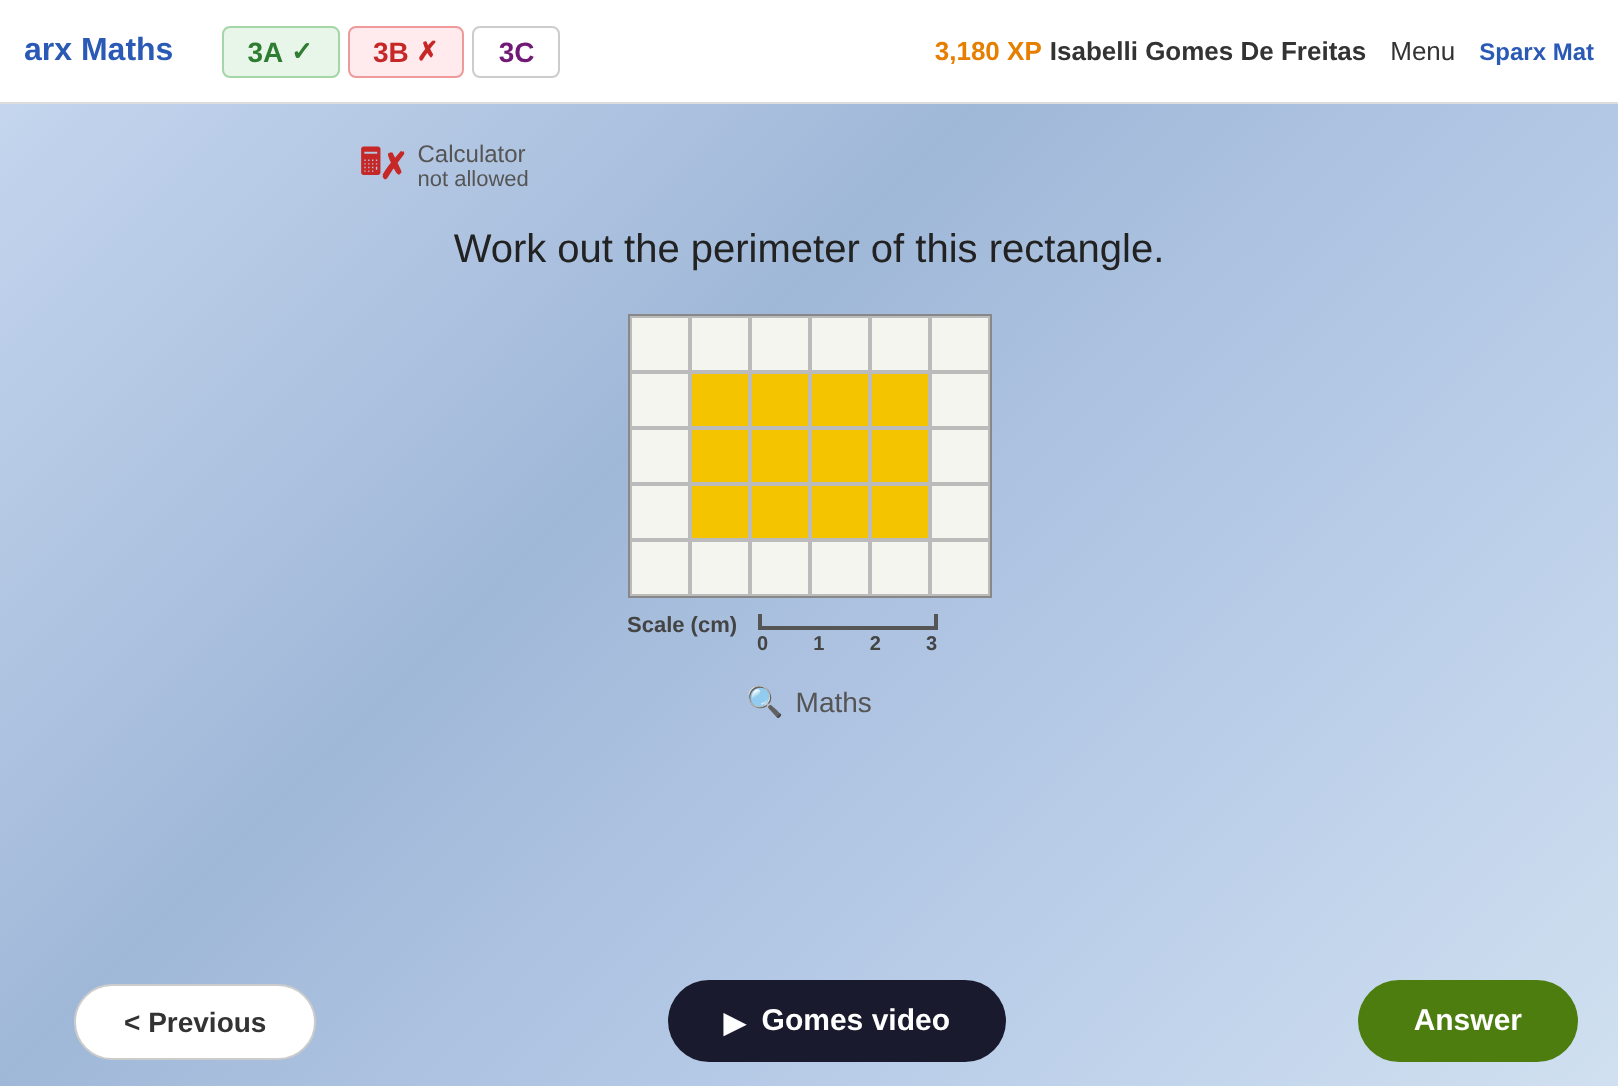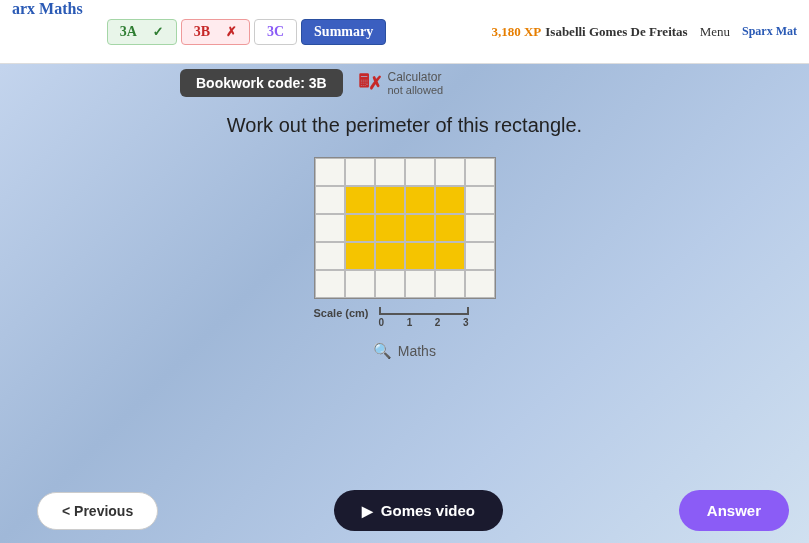--- a/index.html
+++ b/index.html
@@ -9,62 +9,62 @@
       background: linear-gradient(135deg, #c8d8f0 0%, #a0b8d8 40%, #b8cce8 70%, #d0e0f0 100%);
       font-family: Arial, sans-serif;
       overflow: hidden;
       position: relative;
     }
 
     
     .top-bar {
       position: absolute;
       top: 0; left: 0; right: 0;
-      height: 64px;
+      height: 52px;
       background: #fff;
       display: flex;
+      align-items: center;
       padding: 0 12px;
       border-bottom: 1px solid #ddd;
       z-index: 10;
-      font-family: Liberation Serif, serif;
     }
     .logo {
       font-size: 16px;
       font-weight: bold;
       color: #2a5ab5;
       margin-right: 24px;
     }
     .tab-group {
       display: flex;
       align-items: center;
       gap: 4px;
     }
     .tab {
       display: flex;
       align-items: center;
-      gap: 16px;
+      gap: 4px;
       padding: 4px 12px;
       border-radius: 4px;
       font-size: 14px;
       font-weight: bold;
       cursor: pointer;
     }
     .tab-3a {
       background: #e8f5e9;
       color: #2e7d32;
       border: 1px solid #a5d6a7;
     }
     .tab-3b {
       background: #ffebee;
       color: #c62828;
       border: 1px solid #ef9a9a;
     }
     .tab-3c {
       background: transparent;
-      color: #8b5cf6;
+      color: #701a75;
       border: 1px solid #ccc;
     }
     .tab-summary {
       background: #3b5fc0;
       color: #fff;
       border: 1px solid #2a4fa0;
     }
     .tab-icon-check { color: #2e7d32; font-size: 13px; }
     .tab-icon-x { color: #c62828; font-size: 13px; }
 
@@ -221,21 +221,21 @@
       padding: 12px 28px;
       font-size: 15px;
       font-weight: bold;
       color: #fff;
       cursor: pointer;
       display: flex;
       align-items: center;
       gap: 8px;
     }
     .answer-btn {
-      background: #8b5cf6;
+      background: #4d7c0f;
       border: none;
       border-radius: 24px;
       padding: 12px 28px;
       font-size: 15px;
       font-weight: bold;
       color: #fff;
       cursor: pointer;
     }
     .video-icon { font-size: 14px; }
   </style>
@@ -254,39 +254,35 @@
 
     <div class="tab tab-3b">
       <span>3B</span>
       <span class="tab-icon-x">✗</span>
     </div>
 
     <div class="tab tab-3c">
       <span>3C</span>
     </div>
 
-    <div class="tab tab-summary">
-      <span>Summary</span>
-    </div>
   </div>
 
   <div class="top-right">
     <div class="xp-info">
       <span>3,180 XP</span>
     </div>
     <div class="user-name">Isabelli Gomes De Freitas</div>
     <div class="menu-btn">Menu</div>
     <div class="sparx-badge">Sparx Mat</div>
   </div>
 </div>
 
 <div class="main-content">
 
   <div class="bookwork-row">
-    <div class="bookwork-badge">Bookwork code: 3B</div>
     <div class="calculator-info">
       <span class="calc-x">🖩✗</span>
       <div>
         <div>Calculator</div>
         <div style="font-size:11px;">not allowed</div>
       </div>
     </div>
   </div>
 
   <div class="question-text">Work out the perimeter of this rectangle.</div>

